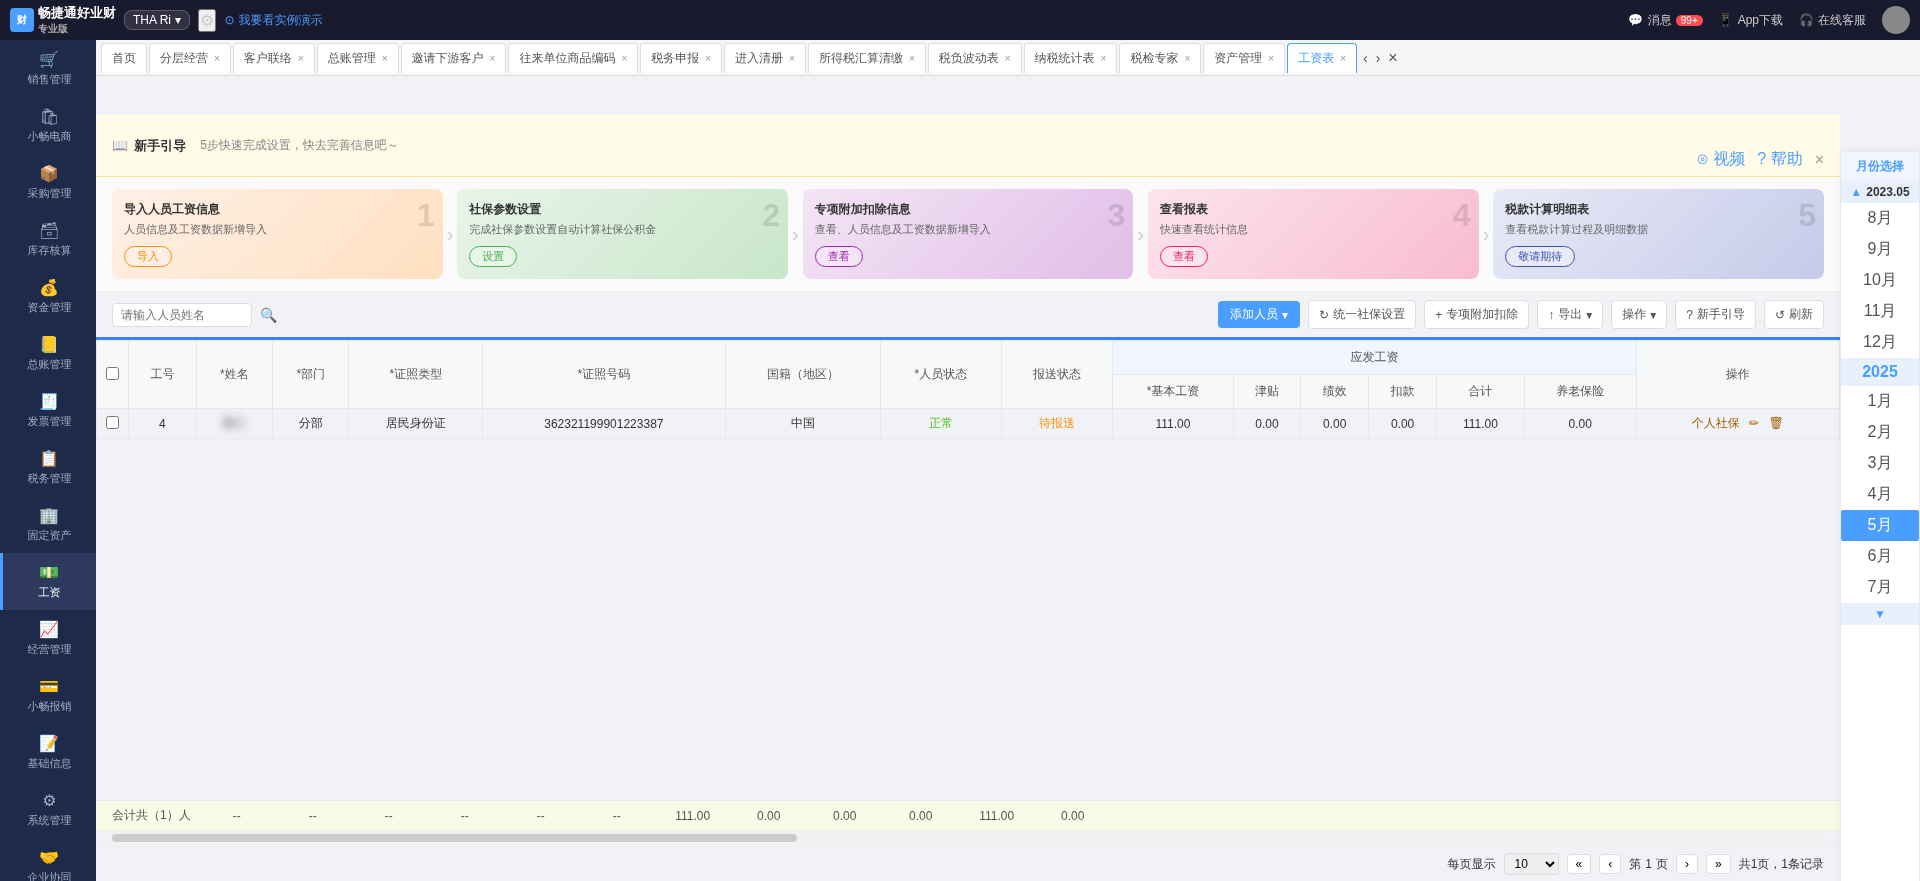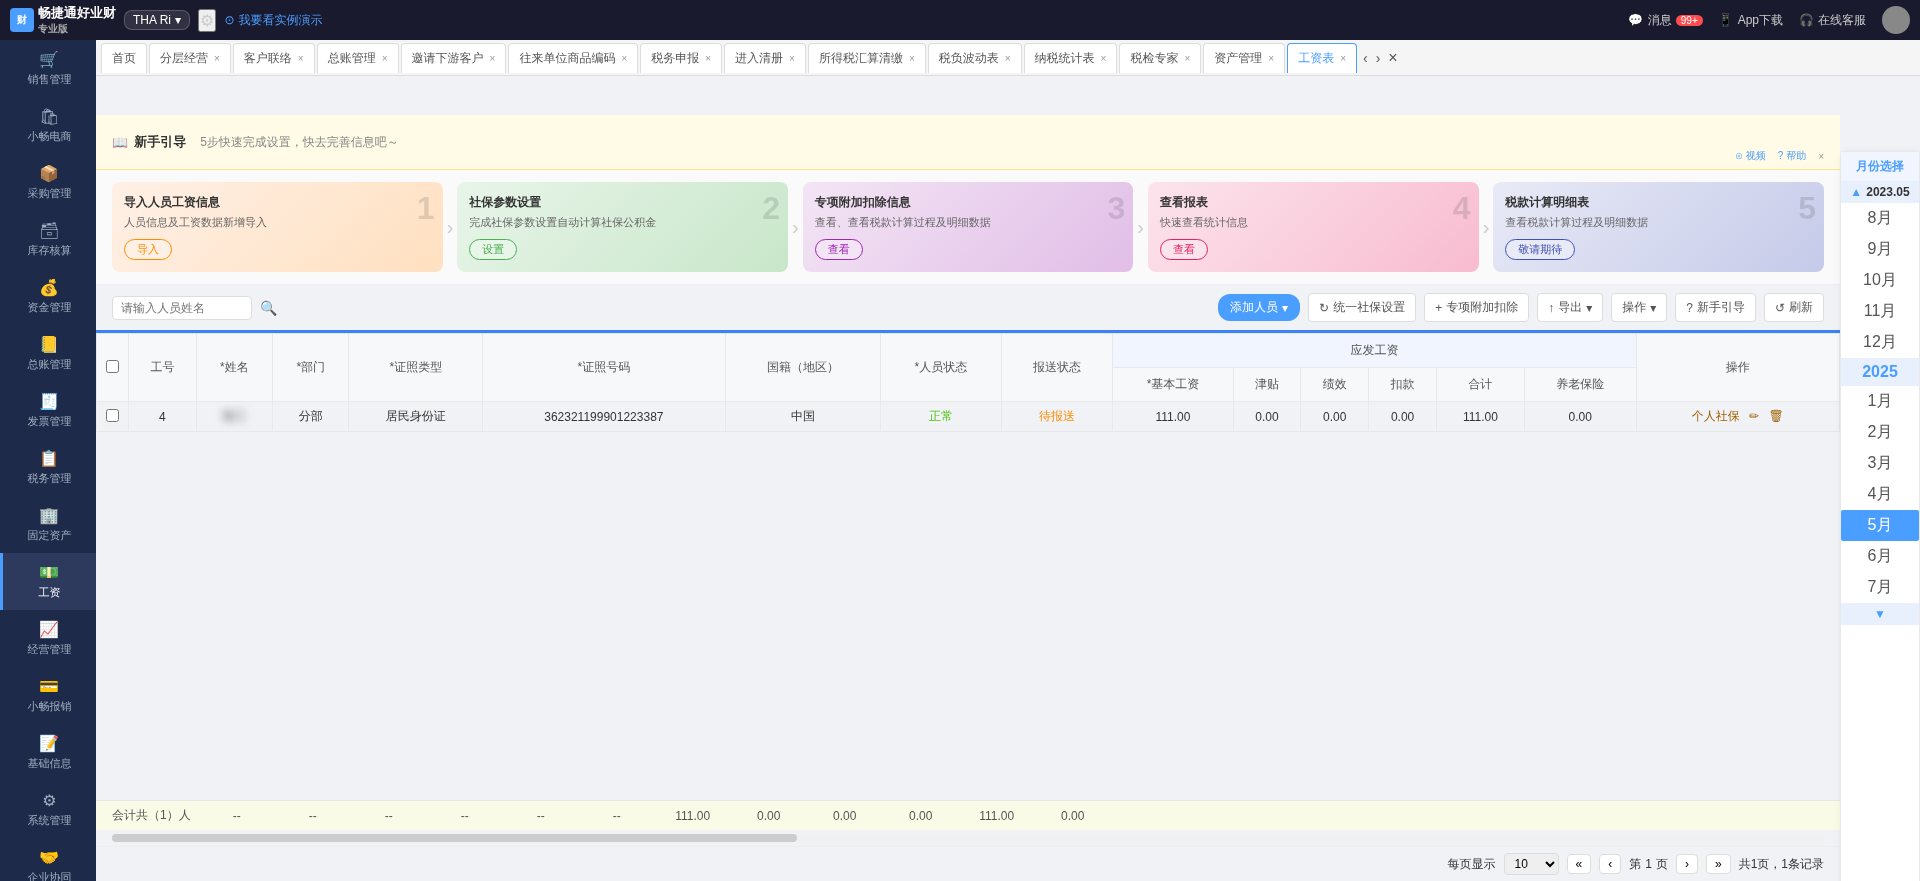--- a/index.html
+++ b/index.html
@@ -34,21 +34,21 @@
     .tab { display: flex; align-items: center; gap: 4px; padding: 0 10px; height: 30px; border: 1px solid #ddd; border-bottom: none; background: #fff; cursor: pointer; font-size: 12px; color: #555; white-space: nowrap; border-radius: 4px 4px 0 0; margin-right: 2px; }
     .tab.active { background: #fff; color: #4a9eff; border-color: #4a9eff; border-bottom-color: #fff; }
     .tab-close { color: #999; font-size: 10px; cursor: pointer; margin-left: 2px; }
     .tab-nav-btn { background: none; border: none; color: #555; font-size: 14px; cursor: pointer; padding: 0 4px; }
     .tab-add-btn { background: none; border: none; color: #555; font-size: 16px; cursor: pointer; padding: 0 4px; }
 
     
     .guide-bar { background: #fffbe6; border-bottom: 1px solid #ffe58f; padding: 6px 16px; display: flex; align-items: center; justify-content: space-between; flex-shrink: 0; }
     .guide-title { font-size: 13px; color: #333; font-weight: bold; display: flex; align-items: center; gap: 6px; }
     .guide-subtitle { font-size: 12px; color: #888; margin-left: 8px; font-weight: normal; }
-    .guide-actions { display: flex; align-items: center; gap: 12px; color: #4a9eff; cursor: pointer; font-size: 10px; margin-top: 28px; }
+    .guide-actions { display: flex; align-items: center; gap: 12px; color: #4a9eff; cursor: pointer; font-size: 16px; margin-top: 28px; }
 
     
     .steps-area { padding: 12px 16px; display: flex; gap: 0; align-items: stretch; background: #fafafa; border-bottom: 1px solid #eee; flex-shrink: 0; }
     .step-card { flex: 1; padding: 12px; border-radius: 8px; position: relative; display: flex; flex-direction: column; min-height: 90px; }
     .step-card-1 { background: linear-gradient(135deg, #fff0e6, #ffe0c0); }
     .step-card-2 { background: linear-gradient(135deg, #e8f5e9, #c8e6c9); }
     .step-card-3 { background: linear-gradient(135deg, #f3e5f5, #e1bee7); }
     .step-card-4 { background: linear-gradient(135deg, #fce4ec, #f8bbd0); }
     .step-card-5 { background: linear-gradient(135deg, #e8eaf6, #c5cae9); }
     .step-arrow { display: flex; align-items: center; color: #ccc; font-size: 20px; padding: 0 4px; }
@@ -60,21 +60,21 @@
     .step-btn-green { background: #e8f5e9; border-color: #4caf50; color: #4caf50; }
     .step-btn-purple { background: #f3e5f5; border-color: #9c27b0; color: #9c27b0; }
     .step-btn-pink { background: #fce4ec; border-color: #e91e63; color: #e91e63; }
     .step-btn-blue { background: #e8eaf6; border-color: #3f51b5; color: #3f51b5; }
 
     
     .toolbar { padding: 8px 16px; display: flex; align-items: center; gap: 8px; border-bottom: 3px solid #3b82f6; flex-shrink: 0; }
     .search-input { border: 1px solid #ddd; border-radius: 4px; padding: 4px 8px; font-size: 12px; width: 140px; outline: none; }
     .search-btn { background: none; border: none; color: #888; cursor: pointer; font-size: 14px; }
     .toolbar-right { margin-left: auto; display: flex; align-items: center; gap: 8px; }
-    .btn-primary { background: #4a9eff; color: #fff; border: none; border-radius: 12px; padding: 5px 12px; font-size: 12px; cursor: pointer; display: flex; align-items: center; gap: 4px; }
+    .btn-primary { background: #4a9eff; color: #fff; border: none; border-radius: 4px; padding: 5px 12px; font-size: 12px; cursor: pointer; display: flex; align-items: center; gap: 4px; }
     .btn-default { background: #fff; color: #555; border: 1px solid #ddd; border-radius: 4px; padding: 5px 10px; font-size: 12px; cursor: pointer; display: flex; align-items: center; gap: 4px; }
 
     
     .table-wrapper { flex: 1; overflow: auto; padding: 0; }
     table { width: 100%; border-collapse: collapse; font-size: 12px; }
     thead tr { background: #f7f8fa; }
     th { padding: 8px 6px; border: 1px solid #e8e8e8; color: #555; font-weight: normal; white-space: nowrap; text-align: center; }
     td { padding: 6px 6px; border: 1px solid #e8e8e8; text-align: center; color: #333; }
     .th-group { background: #f0f5ff; }
     .th-sub { background: #f7f8fa; }
@@ -308,21 +308,21 @@
             <div class="step-card step-card-2">
               <span class="step-num">2</span>
               <div class="step-title">社保参数设置</div>
               <div class="step-desc">完成社保参数设置自动计算社保公积金</div>
               <span class="step-btn step-btn-green">设置</span>
             </div>
             <div class="step-arrow">›</div>
             <div class="step-card step-card-3">
               <span class="step-num">3</span>
               <div class="step-title">专项附加扣除信息</div>
-              <div class="step-desc">查看、查看税款计算过程及明细数据</div>
+              <div class="step-desc">查看、人员信息及工资数据新增导入</div>
               <span class="step-btn step-btn-purple">查看</span>
             </div>
             <div class="step-arrow">›</div>
             <div class="step-card step-card-4">
               <span class="step-num">4</span>
               <div class="step-title">查看报表</div>
               <div class="step-desc">快速查看统计信息</div>
               <span class="step-btn step-btn-pink">查看</span>
             </div>
             <div class="step-arrow">›</div>

